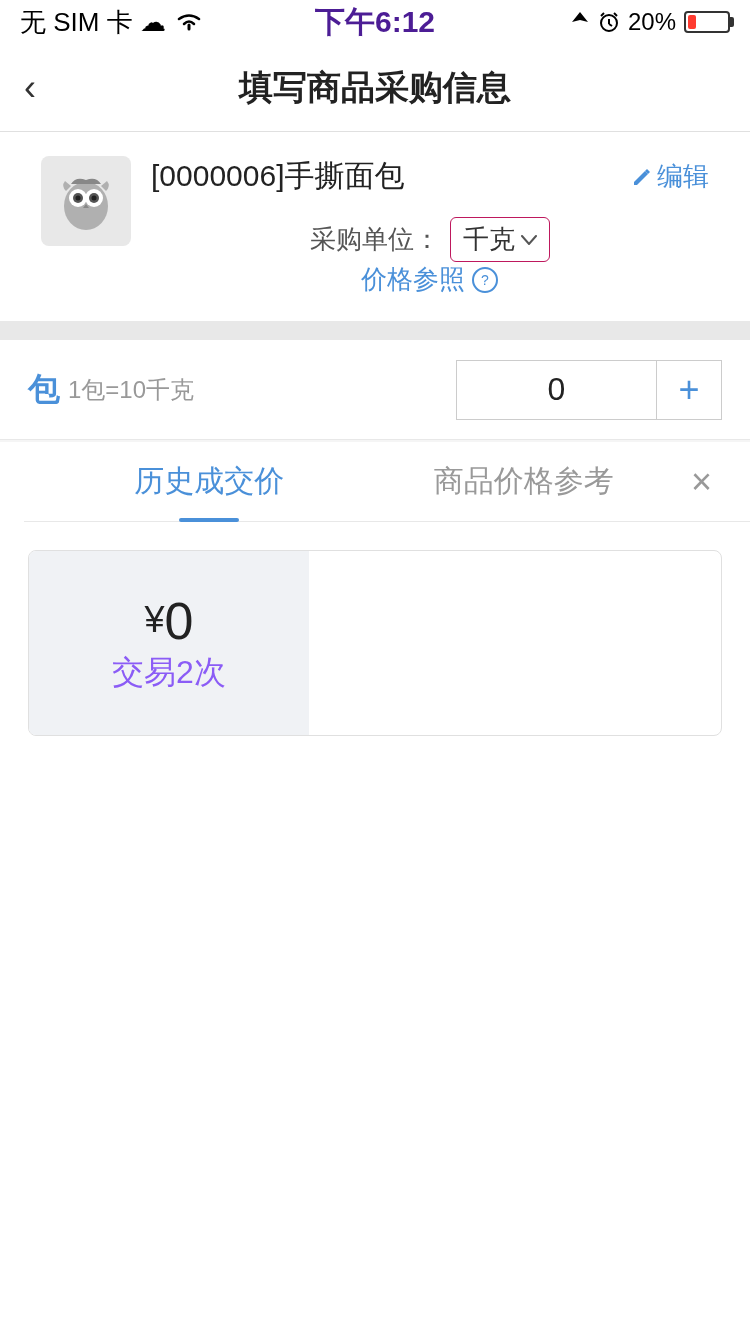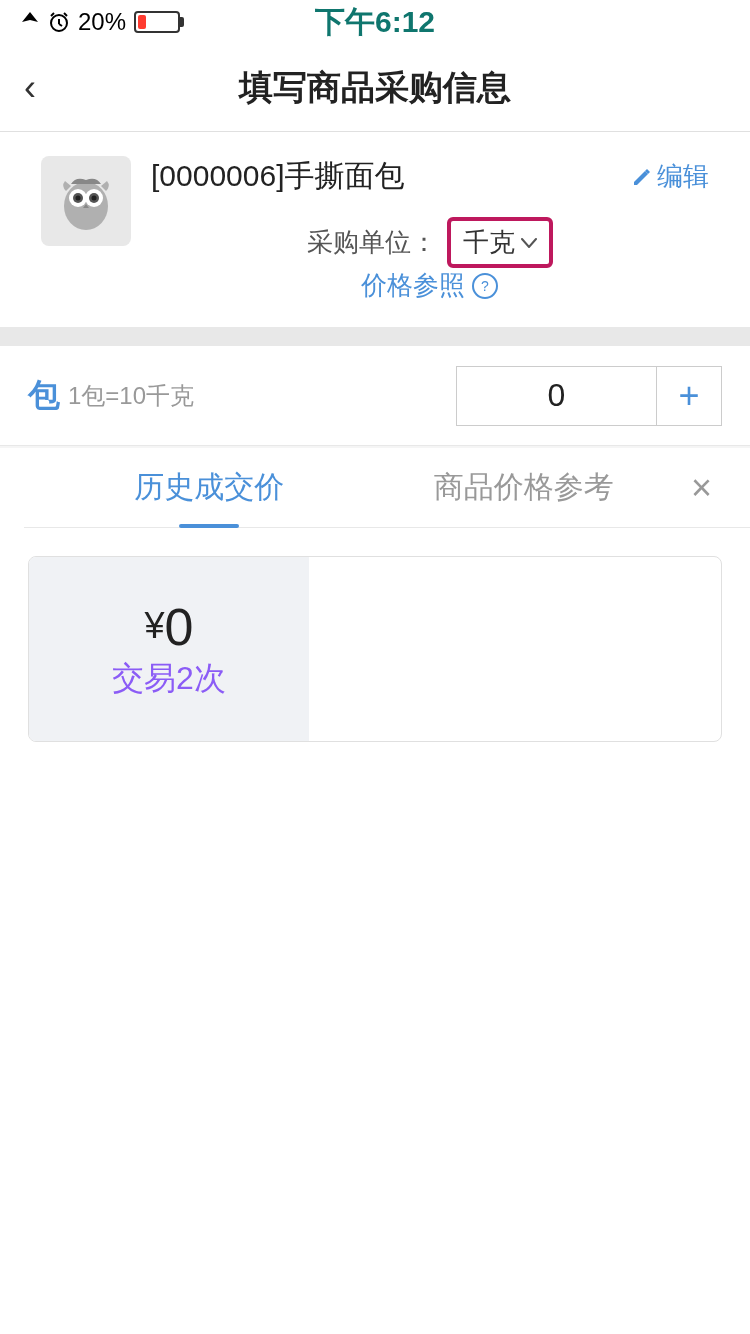--- a/index.html
+++ b/index.html
@@ -26,21 +26,21 @@
     .status-left {
       display: flex;
       align-items: center;
       gap: 8px;
       font-size: 26px;
       color: #000;
     }
     .status-center {
       font-size: 30px;
       font-weight: 600;
-      color: #0f766e;
+      color: #4c1d95;
       position: absolute;
       left: 50%;
       transform: translateX(-50%);
     }
     .status-right {
       display: flex;
       align-items: center;
       gap: 8px;
       font-size: 24px;
       color: #000;
@@ -148,21 +148,21 @@
     .unit-left {
       display: flex;
       align-items: center;
       gap: 10px;
       font-size: 26px;
       color: #555;
     }
     .unit-dropdown {
       display: flex;
       align-items: center;
-      border: 4px solid #be185d;
+      border: 1px solid #be185d;
       border-radius: 6px;
       padding: 4px 12px;
       font-size: 26px;
       color: #333;
       gap: 6px;
       background: #fff;
     }
     .price-ref {
       font-size: 26px;
       color: #4a90d9;
@@ -331,20 +331,28 @@
     
     .page-rest {
       background: #fff;
       min-height: 600px;
     }
   </style>
 </head>
 <body>
 
 <div class="status-bar">
+  <div class="status-left">
+    <span>无 SIM 卡 ☁</span>
+    <svg width="30" height="22" viewBox="0 0 30 22">
+      <path d="M15 18 Q15 14 15 14" stroke="#000" stroke-width="3" fill="none" stroke-linecap="round"></path>
+      <path d="M10 13 Q15 8 20 13" stroke="#000" stroke-width="2.5" fill="none" stroke-linecap="round"></path>
+      <path d="M5 8 Q15 1 25 8" stroke="#000" stroke-width="2.5" fill="none" stroke-linecap="round"></path>
+    </svg>
+  </div>
   <div class="status-center">下午6:12</div>
   <div class="status-right">
     <svg width="20" height="24" viewBox="0 0 20 24">
       <path d="M10 2 L18 12 L10 10 L2 12 Z" fill="#000"></path>
     </svg>
     <svg width="22" height="22" viewBox="0 0 22 22">
       <circle cx="11" cy="12" r="8" stroke="#000" stroke-width="2" fill="none"></circle>
       <line x1="11" y1="8" x2="11" y2="13" stroke="#000" stroke-width="2"></line>
       <line x1="11" y1="13" x2="14" y2="15" stroke="#000" stroke-width="2"></line>
       <line x1="3" y1="5" x2="6" y2="2" stroke="#000" stroke-width="2"></line>

